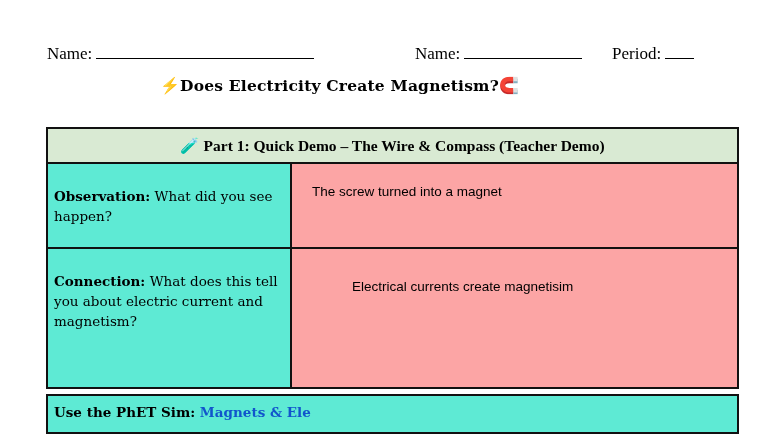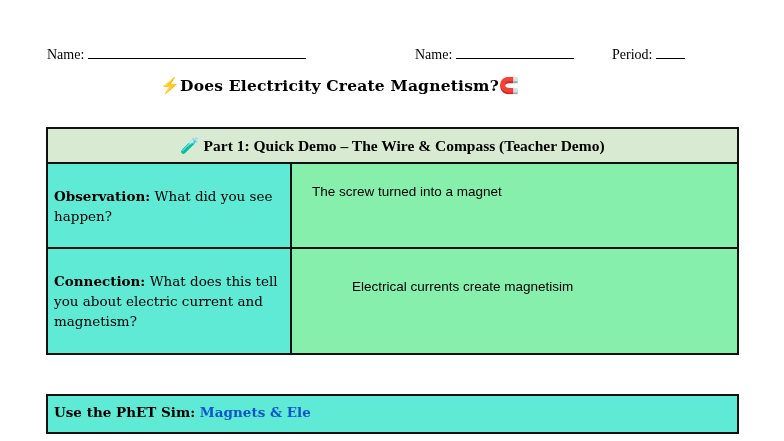--- a/index.html
+++ b/index.html
@@ -1,26 +1,26 @@
 <!DOCTYPE html>
 <html><head>
   <meta charset="utf-8">
   <style>
     html, body { margin:0; padding:0; }
     body { width:784px; height:441px; overflow:hidden; background:#ffffff; position:relative; font-family:"DejaVu Serif", serif; color:#000; }
-    .hdr { position:absolute; top:44px; font-family:"Liberation Serif", serif; font-size:14px; white-space:nowrap; }
+    .hdr { position:absolute; top:44px; font-family:"Liberation Serif", serif; font-size:17px; white-space:nowrap; }
     .blank { display:inline-block; border-bottom:1px solid #000; height:14px; vertical-align:baseline; margin-left:4px; }
     .title { position:absolute; top:76px; left:0; width:679px; text-align:center; font-family:"DejaVu Serif", serif; font-weight:bold; font-size:15.5px; letter-spacing:0.2px; }
     .title .ico { font-size:16px; }
     table { border-collapse:collapse; position:absolute; left:46px; width:693px; table-layout:fixed; }
     td { border:2px solid #111; padding:0; vertical-align:top; }
     .sec-head { background:#d9ead3; text-align:center; font-family:"Liberation Serif", serif; font-weight:bold; font-size:15.5px; height:33px; vertical-align:middle; padding:0;margin-left:48px; }
     .q { background:#5eead4; font-family:"DejaVu Serif", serif; font-size:13.5px; line-height:20px; padding:0 6px; vertical-align:middle; }
     .q b { font-weight:bold; }
-    .a { background:#86efac; font-family:"Liberation Sans", sans-serif; font-size:13.5px; }
+    .a { background:#fca5a5; font-family:"Liberation Sans", sans-serif; font-size:13.5px; }
     .a span { display:block; }
     #t1 { top:127px; }
     #t2 { top:394px; }
     .link { color:#1155cc; }
   </style>
 </head>
 <body>
 
 <div class="hdr" style="left:47px;">
   <span>Name:</span><span class="blank" style="width:218px;"></span>
@@ -49,21 +49,21 @@
     </td>
   </tr>
   <tr style="height:85px;">
     <td class="q">
       <b>Observation:</b><span> What did you see happen?</span>
     </td>
     <td class="a">
       <span style="padding:20px 0 0 20px;">The screw turned into a magnet</span>
     </td>
   </tr>
-  <tr style="height:106px;">
+  <tr style="height:140px;">
     <td class="q" style="vertical-align:top;padding-top:22px;">
       <b>Connection:</b><span> What does this tell you about electric current and magnetism?</span>
     </td>
     <td class="a">
       <span style="padding:30px 0 0 36px;margin-left:24px;">Electrical currents create  magnetisim</span>
     </td>
   </tr>
 </tbody>
   </table>
 

